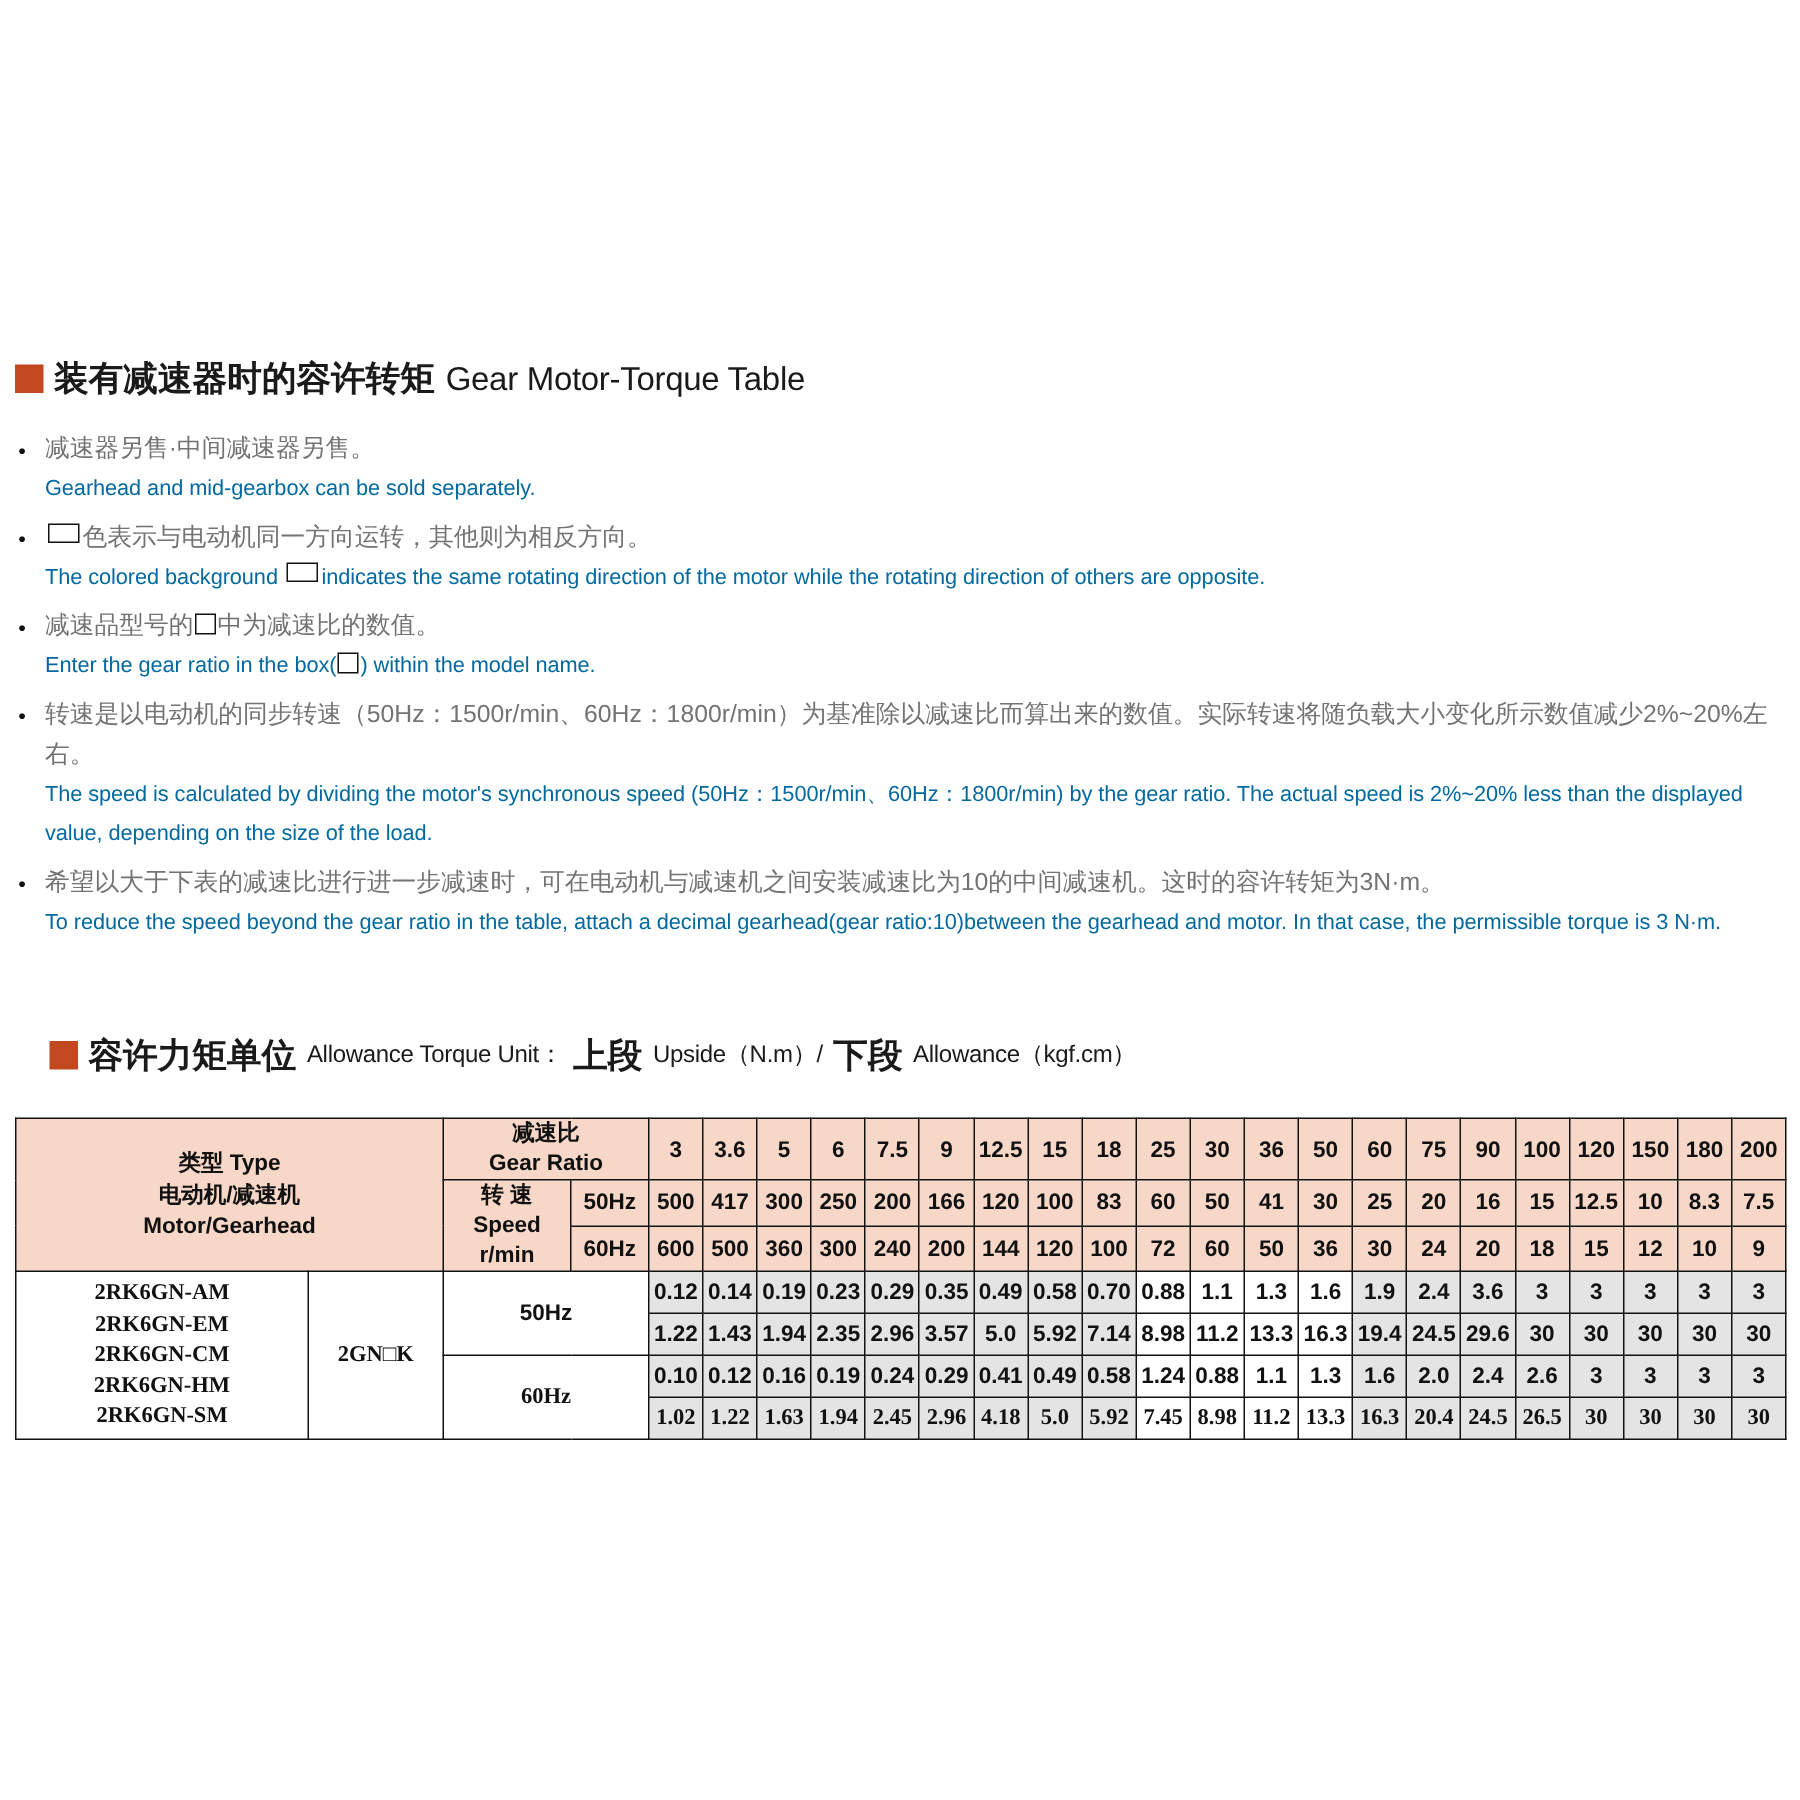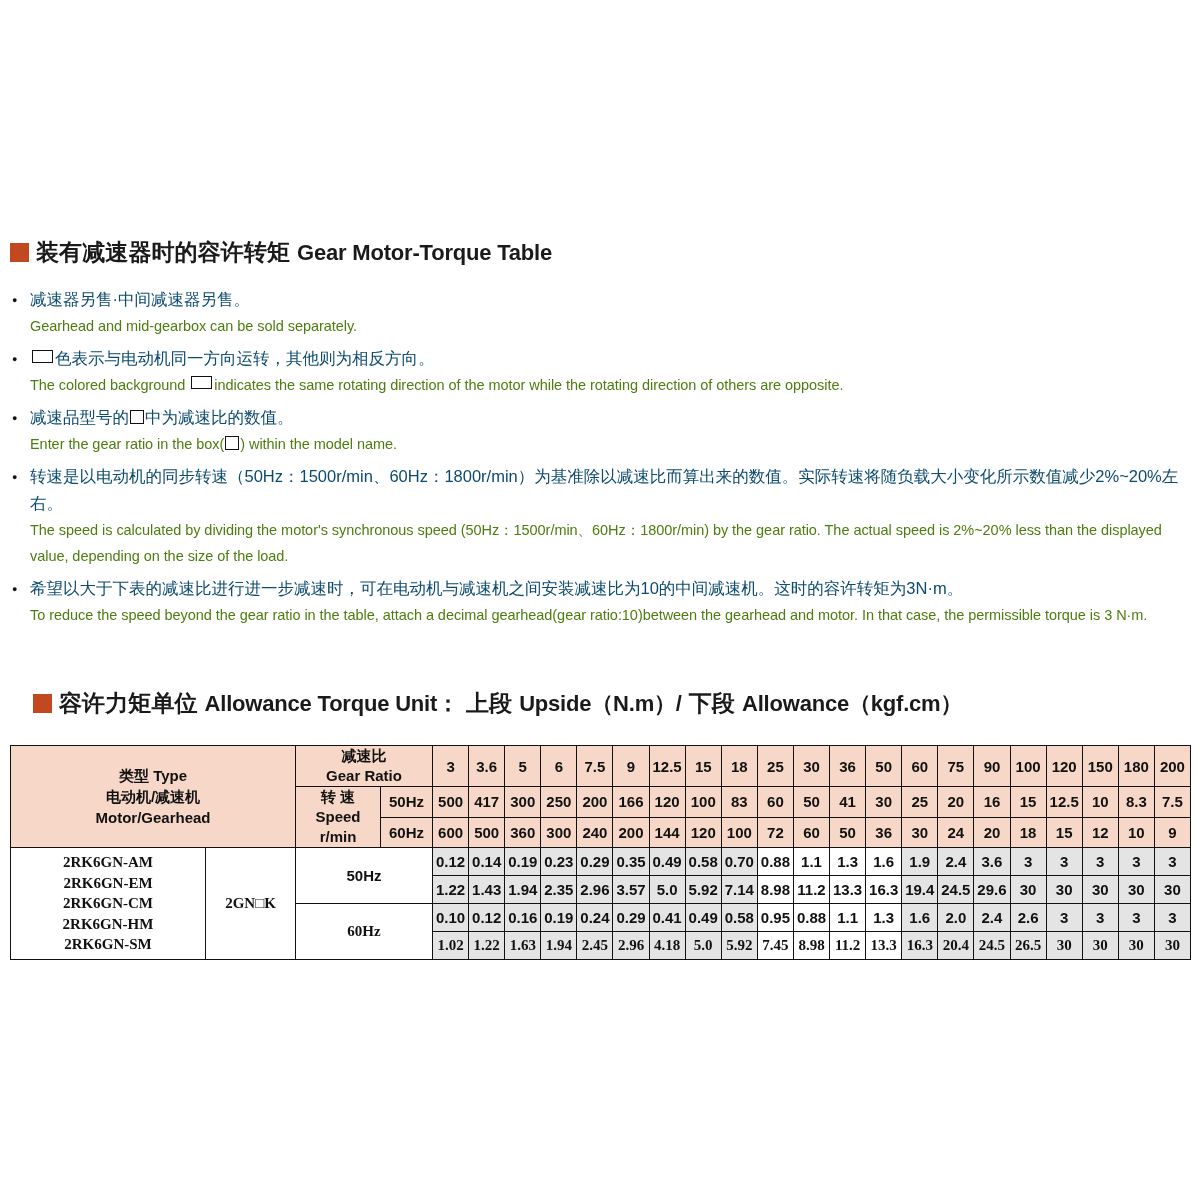--- a/index.html
+++ b/index.html
@@ -38,21 +38,21 @@
     height: 19px;
     background: #c2481f;
     flex: 0 0 auto;
     display: inline-block;
   }
   .heading-cn {
     font-weight: 700;
     font-size: 23px;
   }
   .heading-en {
-    font-weight: 700;
+    font-weight: 400;
     font-size: 22px;
     letter-spacing: -0.2px;
   }
 
   #heading-torque-table {
     position: absolute;
     left: 10px;
     top: 237px;
   }
 
@@ -65,36 +65,36 @@
   }
   .note {
     margin-bottom: 6px;
   }
   .note-cn {
     position: relative;
     padding-left: 20px;
     font-size: 16.5px;
     line-height: 27px;
     font-weight: 400;
-    color: #0c4a6e;
+    color: #737373;
   }
   .note-cn::before {
     content: "\25CF";
     position: absolute;
     left: 2px;
     top: 0;
     font-size: 9px;
     line-height: 28px;
     color: #111;
   }
   .note-en {
     padding-left: 20px;
     font-size: 14.5px;
     line-height: 26px;
-    color: #4d7c0f;
+    color: #0369a1;
     letter-spacing: -0.05px;
   }
   .box-glyph {
     display: inline-block;
     width: 19px;
     height: 11px;
     border: 1.6px solid #111;
     background: #fff;
     vertical-align: 1px;
     margin: 0 2px;
@@ -109,21 +109,21 @@
     margin: 0 1px;
   }
 
   #heading-unit {
     position: absolute;
     left: 10px;
     top: 688px;
     padding-left: 23px;
   }
   #heading-unit .heading-cn { font-size: 23px; }
-  #heading-unit .heading-en { font-size: 22px; }
+  #heading-unit .heading-en { font-size: 16px; }
   #heading-unit .bold-seg { font-weight: 700; font-size: 23px; }
 
   
   #torque-table-wrap {
     position: absolute;
     left: 10px;
     top: 745px;
     width: 1180px;
   }
   table.torque {
@@ -438,21 +438,21 @@
             <td class="freq-row-cell thick-bottom" rowspan="2" colspan="2">60Hz</td>
             <td class="val shaded">0.10</td>
             <td class="val shaded">0.12</td>
             <td class="val shaded">0.16</td>
             <td class="val shaded">0.19</td>
             <td class="val shaded">0.24</td>
             <td class="val shaded">0.29</td>
             <td class="val shaded">0.41</td>
             <td class="val shaded">0.49</td>
             <td class="val shaded">0.58</td>
-            <td class="val">0.95</td>
+            <td class="val">1.24</td>
             <td class="val">0.88</td>
             <td class="val">1.1</td>
             <td class="val">1.3</td>
             <td class="val shaded">1.6</td>
             <td class="val shaded">2.0</td>
             <td class="val shaded">2.4</td>
             <td class="val shaded">2.6</td>
             <td class="val shaded">3</td>
             <td class="val shaded">3</td>
             <td class="val shaded">3</td>

